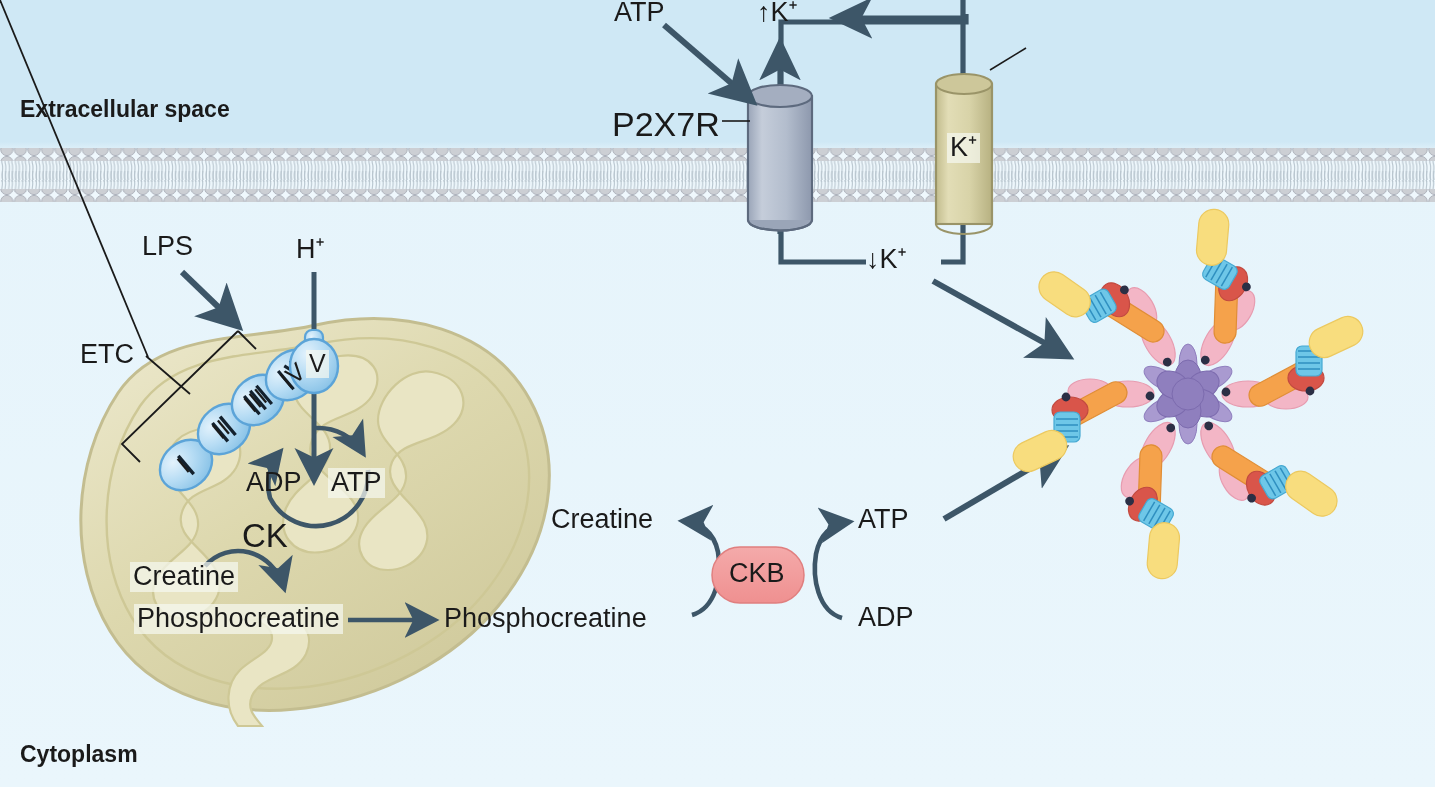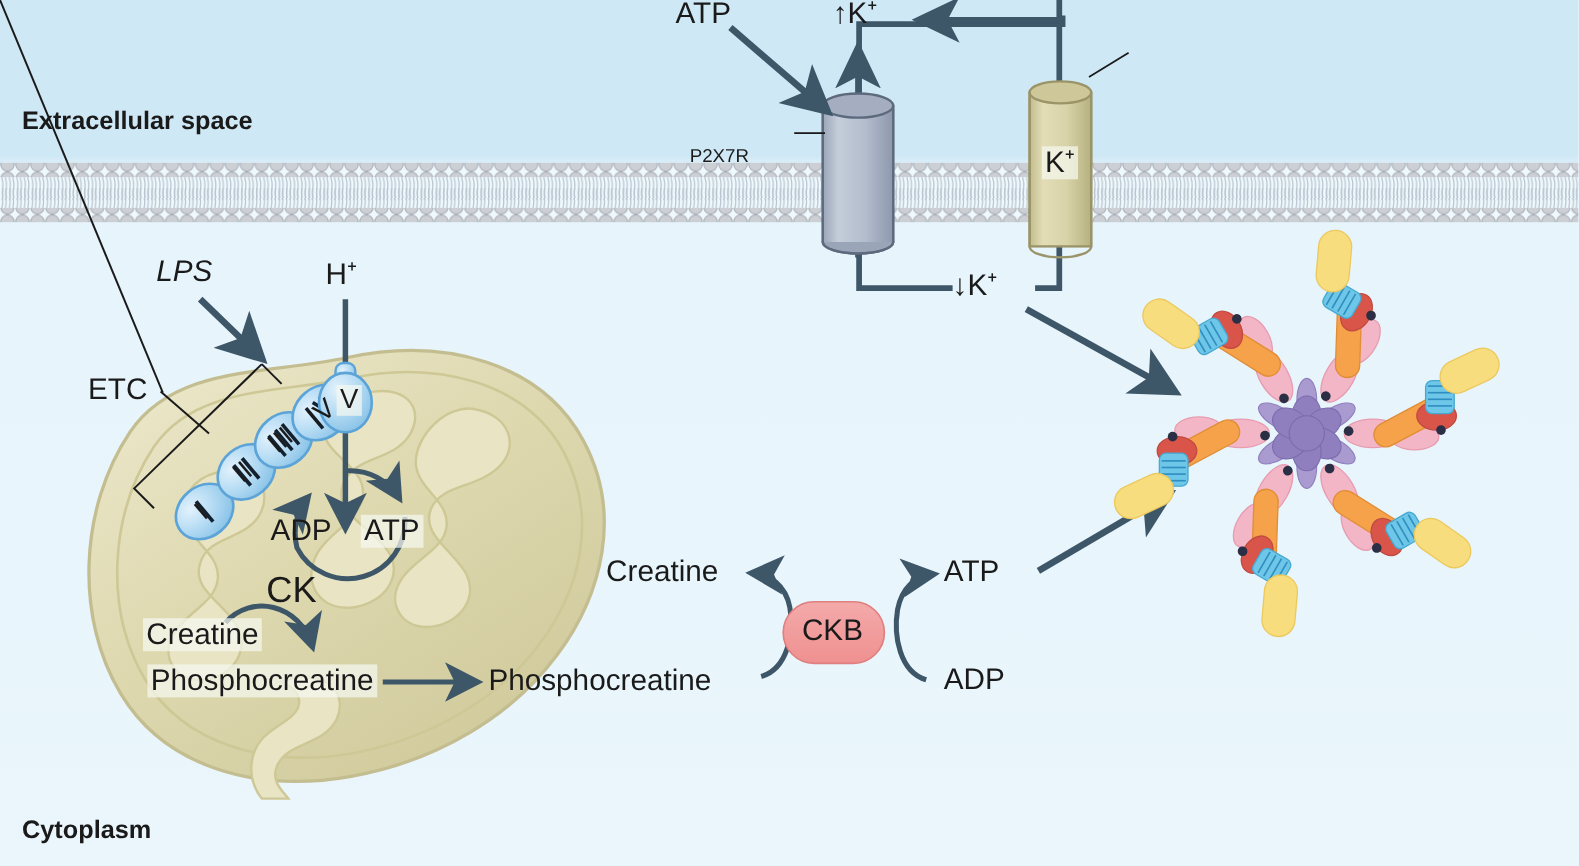--- a/index.html
+++ b/index.html
@@ -338,27 +338,27 @@
   <div class="lbl bold" style="left:20px;top:97px;font-size:23px;">Extracellular space</div>
 
   <div class="lbl bold" style="left:20px;top:742px;font-size:23px;">Cytoplasm</div>
 
   <div class="lbl" style="left:614px;top:-2px;font-size:27px;">ATP</div>
 
   <div class="lbl" style="left:757px;top:-2px;font-size:27px;">↑K⁺</div>
 
   <div class="lbl" style="left:866px;top:245px;font-size:27px;">↓K⁺</div>
 
-  <div class="lbl" style="left:627px;top:106px;font-size:17px;margin-top:27px;">P2X7R</div>
+  <div class="lbl" style="left:612px;top:106px;font-size:34px;">P2X7R</div>
 
 
   <div class="lbl halo" style="left:947px;top:133px;font-size:27px;">K⁺</div>
 
 
-  <div class="lbl" style="left:142px;top:232px;font-size:27px;font-style:italic;">LPS</div>
+  <div class="lbl" style="left:142px;top:232px;font-size:27px;">LPS</div>
 
   <div class="lbl" style="left:296px;top:235px;font-size:27px;">H⁺</div>
 
   <div class="lbl" style="left:80px;top:340px;font-size:27px;">ETC</div>
 
   <div class="lbl halo" style="left:306px;top:350px;font-size:25px;">V</div>
 
   <div class="lbl" style="left:246px;top:468px;font-size:27px;">ADP</div>
 
   <div class="lbl halo" style="left:328px;top:468px;font-size:27px;">ATP</div>

